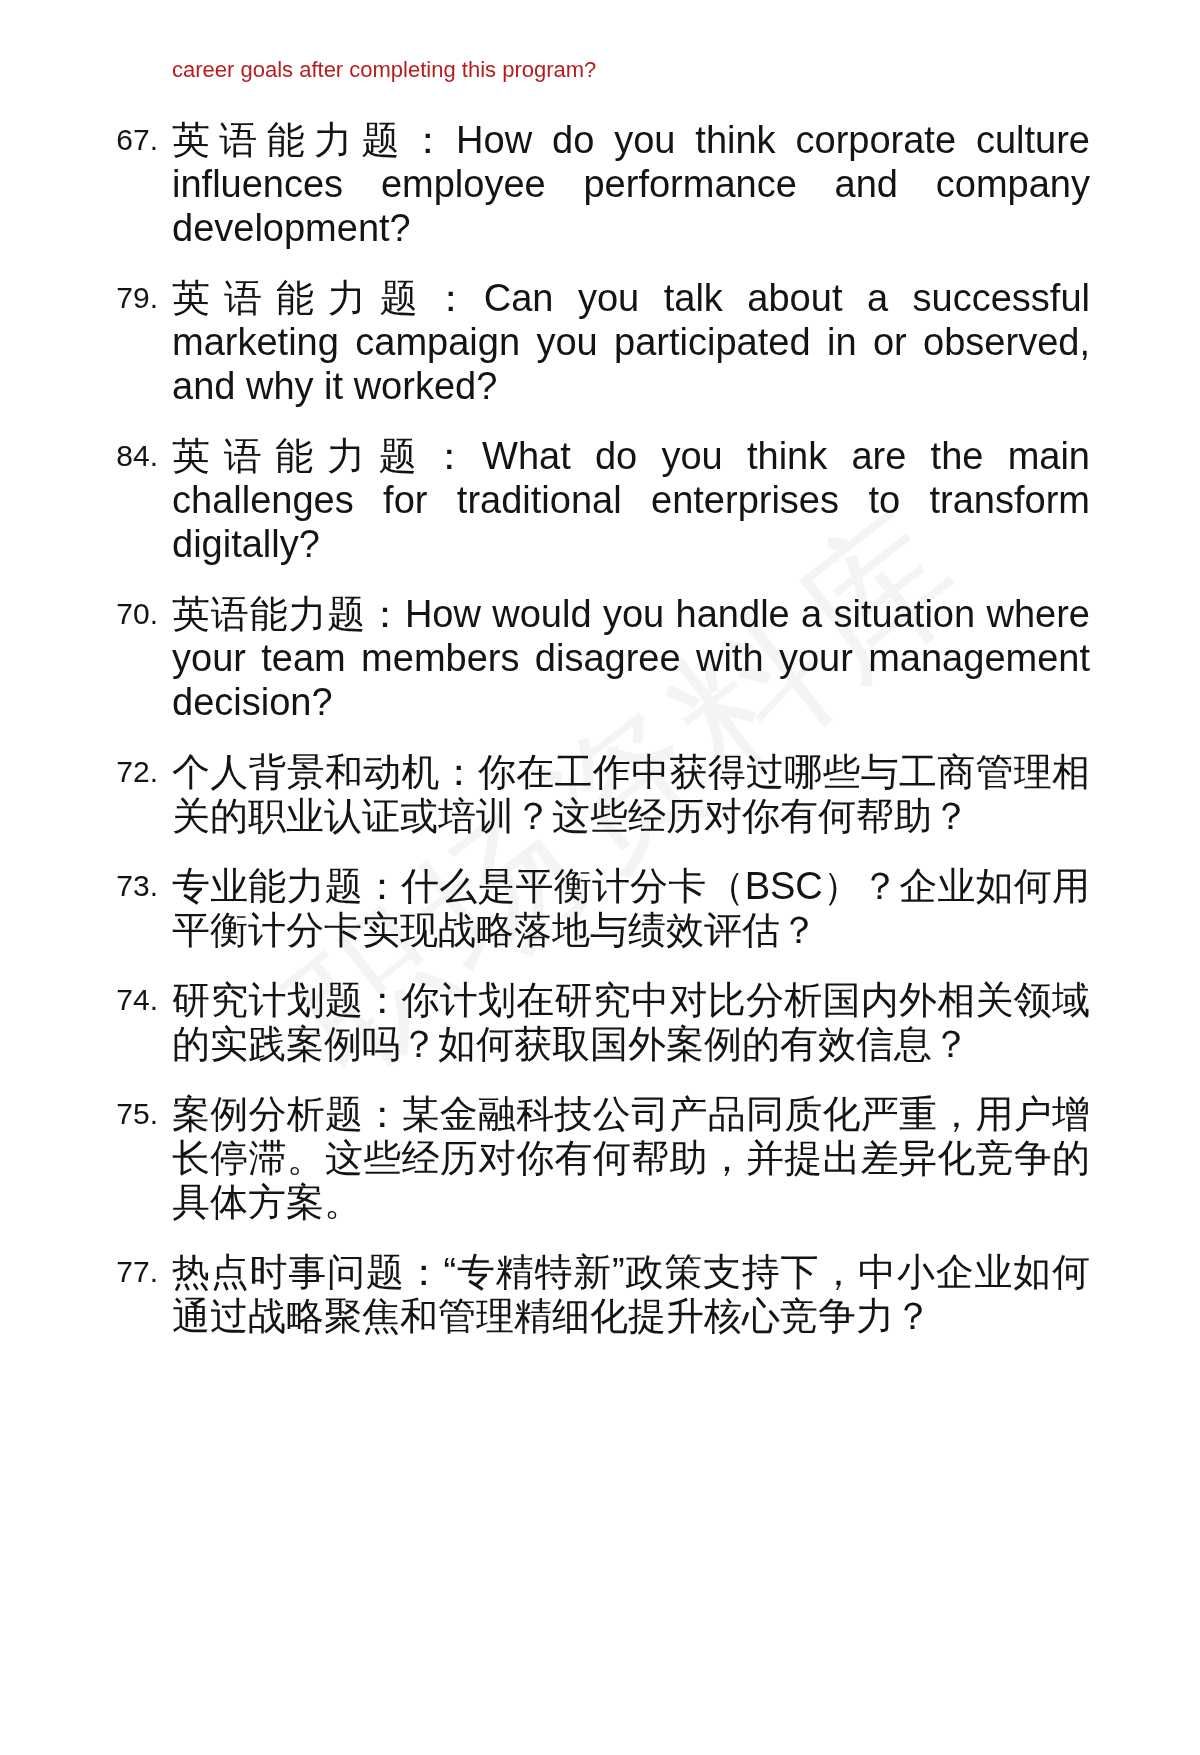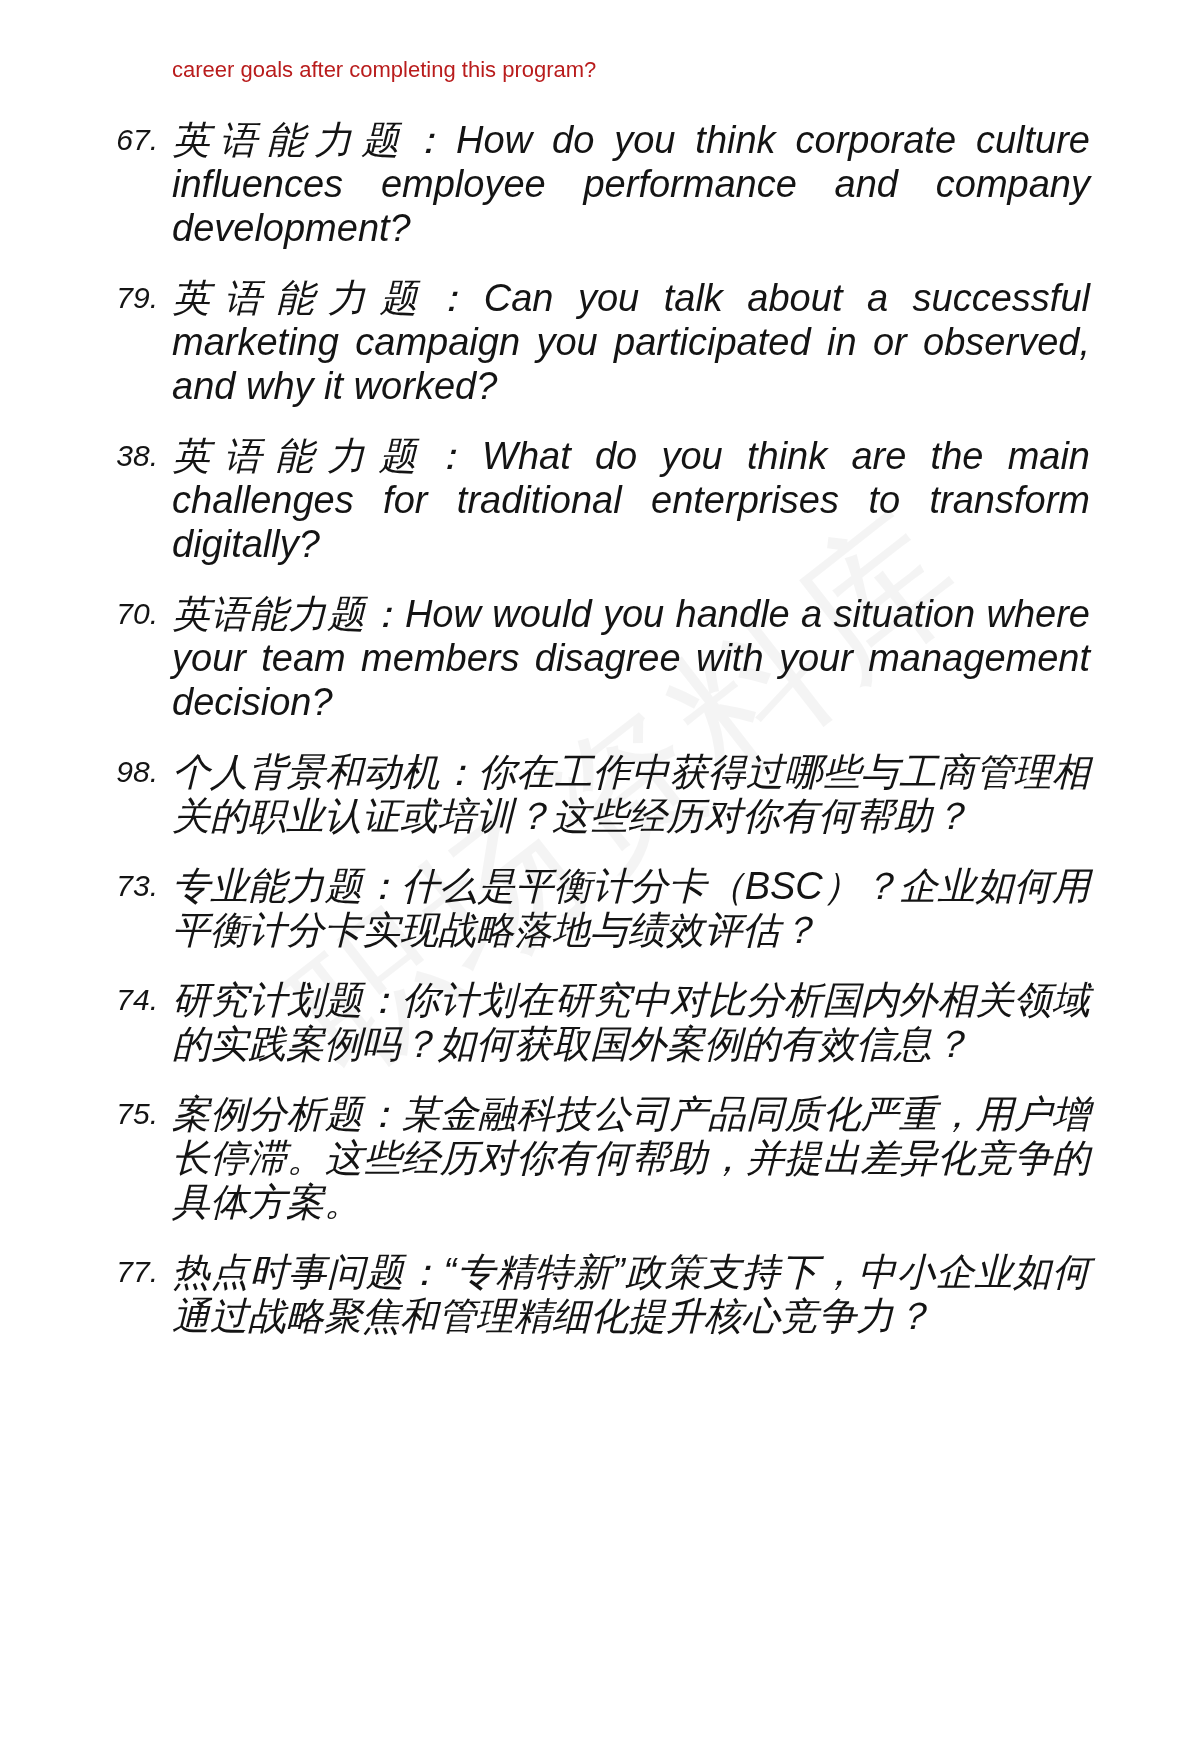--- a/index.html
+++ b/index.html
@@ -57,21 +57,20 @@
     line-height: 44px;
     margin: 0 0 26px 0;
     padding-left: 62px;
     color: #b91c1c;
   }
 
   .qlist {
     margin: 0;
     padding: 0;
     list-style: none;
-    font-style: italic;
   }
 
   .qitem {
     display: flex;
     align-items: flex-start;
     margin-bottom: 26px;
   }
   .qnum {
     flex: 0 0 auto;
     width: 62px;
@@ -117,29 +116,29 @@
     <ul class="qlist">
       <li class="qitem">
         <span class="qnum">67.</span>
         <span class="qtext">英语能力题：How do you think corporate culture influences employee performance and company development?</span>
       </li>
       <li class="qitem">
         <span class="qnum">79.</span>
         <span class="qtext">英语能力题：Can you talk about a successful marketing campaign you participated in or observed, and why it worked?</span>
       </li>
       <li class="qitem">
-        <span class="qnum">38.</span>
+        <span class="qnum">84.</span>
         <span class="qtext">英语能力题：What do you think are the main challenges for traditional enterprises to transform digitally?</span>
       </li>
       <li class="qitem">
         <span class="qnum">70.</span>
         <span class="qtext">英语能力题：How would you handle a situation where your team members disagree with your management decision?</span>
       </li>
       <li class="qitem">
-        <span class="qnum">98.</span>
+        <span class="qnum">72.</span>
         <span class="qtext">个人背景和动机：你在工作中获得过哪些与工商管理相关的职业认证或培训？这些经历对你有何帮助？</span>
       </li>
       <li class="qitem">
         <span class="qnum">73.</span>
         <span class="qtext">专业能力题：什么是平衡计分卡（BSC）？企业如何用平衡计分卡实现战略落地与绩效评估？</span>
       </li>
       <li class="qitem">
         <span class="qnum">74.</span>
         <span class="qtext">研究计划题：你计划在研究中对比分析国内外相关领域的实践案例吗？如何获取国外案例的有效信息？</span>
       </li>

